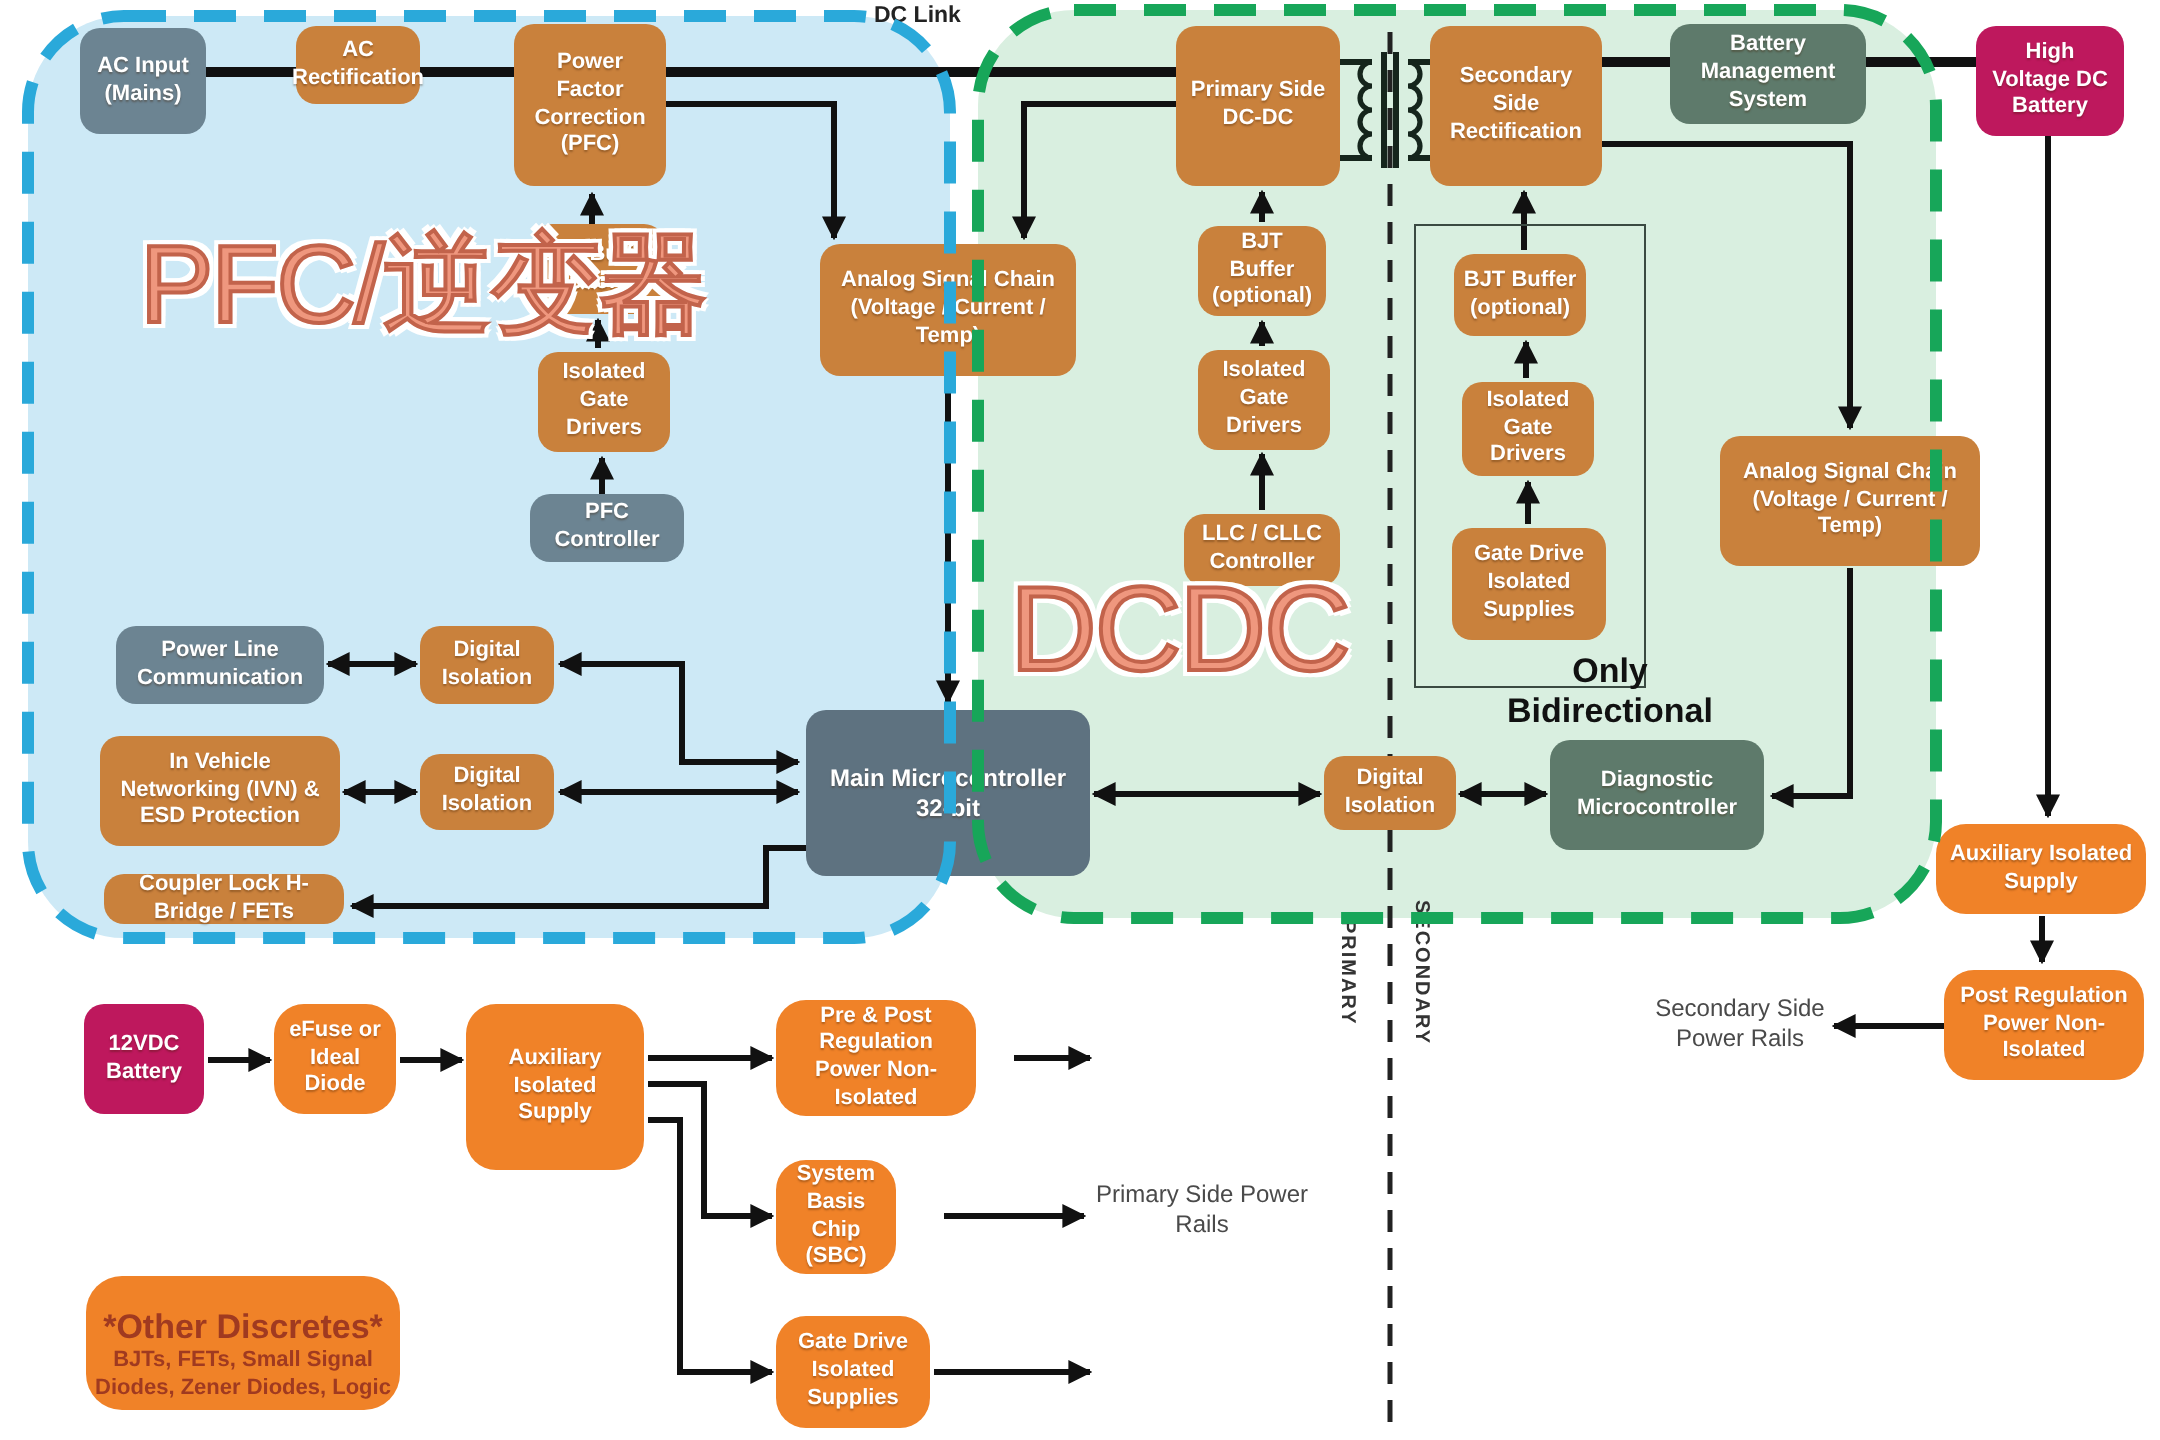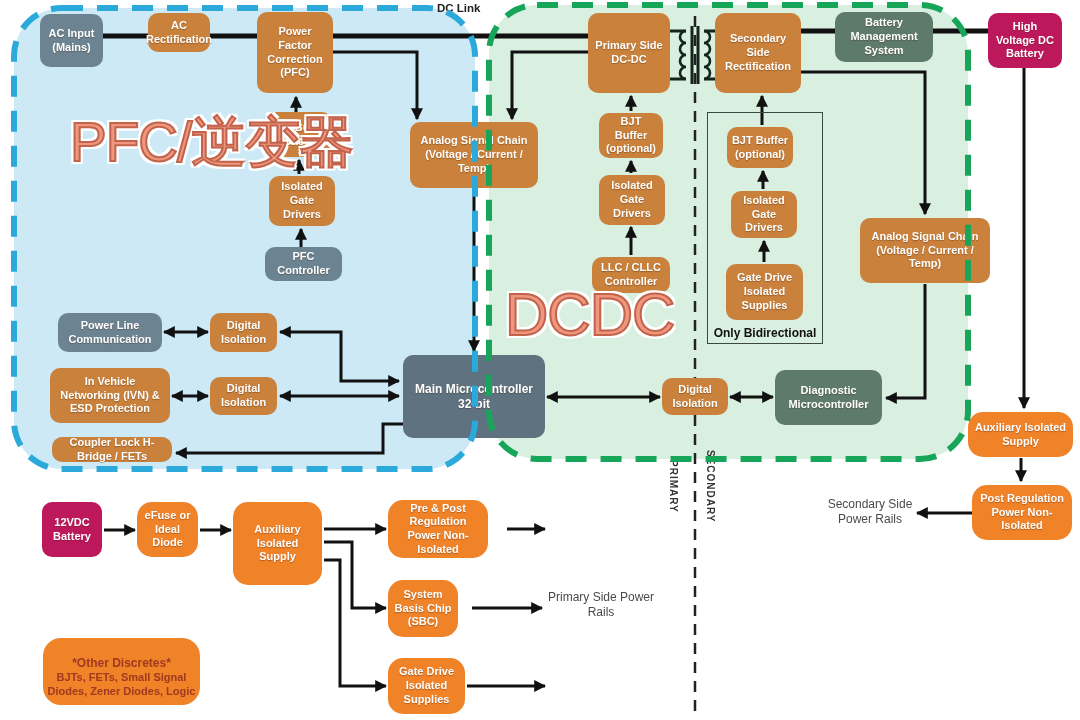--- a/index.html
+++ b/index.html
@@ -17,34 +17,34 @@
   }
   .orange{background:#c9813c;}
   .bright{background:#f08228;border-radius:15px;}
   .slate{background:#6c8492;}
   .mcu{background:#5e7280;font-size:12px;}
   .greengray{background:#5e7a6b;}
   .batgray{background:#be185d;}
   .thinrect{position:absolute;z-index:2;border:1.6px solid #3a4a42;background:transparent;box-sizing:border-box;}
   .plain-label{position:absolute;z-index:2;color:#4a4a4a;font-size:12px;text-align:center;line-height:1.25;}
   .dclink{position:absolute;z-index:2;color:#222;font-size:11.5px;font-weight:600;}
-  .onlybidir{position:absolute;z-index:2;color:#111;font-weight:bold;font-size:12px;text-align:center;}
+  .onlybidir{position:absolute;z-index:2;color:#111;font-weight:bold;font-size:17px;text-align:center;padding-left:40px;}
   .vertlabel{
     position:absolute;z-index:2;writing-mode:vertical-rl;color:#333;
     font-size:10px;font-weight:600;letter-spacing:1px;
   }
   .biglabel{
     position:absolute;z-index:5;font-weight:normal;color:#ef977e;
     -webkit-text-stroke:2px #c2634b;letter-spacing:-1px;
     text-shadow:3px 3px 0 #fff,-3px -3px 0 #fff,3px -3px 0 #fff,-3px 3px 0 #fff,
                 0 3px 0 #fff,0 -3px 0 #fff,3px 0 0 #fff,-3px 0 0 #fff;
     pointer-events:none;white-space:nowrap;
   }
   .discretes{flex-direction:column;color:#a03a20;text-shadow:none;border-radius:18px;}
-  .discretes .t1{font-size:12px;margin-top:12px;}
+  .discretes .t1{font-size:17px;margin-top:12px;}
   .discretes .t2{font-size:11px;}
 </style>
 </head>
 <body>
 
 <div id="canvas">
 
   <svg class="layer bg" width="1080" height="720">
     <rect x="14" y="8" width="461" height="461" rx="48" fill="#cde9f6"></rect>
     <rect x="489" y="5" width="479" height="454" rx="48" fill="#d9efe0"></rect>
@@ -147,21 +147,21 @@
   <div class="box orange" style="left:662px;top:378px;width:66px;height:37px">Digital Isolation</div>
   <div class="box greengray" style="left:775px;top:370px;width:107px;height:55px">Diagnostic Microcontroller</div>
 
   <div class="box bright" style="left:968px;top:412px;width:105px;height:45px">Auxiliary Isolated Supply</div>
   <div class="box bright" style="left:972px;top:485px;width:100px;height:55px">Post Regulation Power Non-Isolated</div>
 
   <div class="box batgray" style="left:42px;top:502px;width:60px;height:55px">12VDC Battery</div>
   <div class="box bright" style="left:137px;top:502px;width:61px;height:55px">eFuse or Ideal Diode</div>
   <div class="box bright" style="left:233px;top:502px;width:89px;height:83px">Auxiliary Isolated Supply</div>
   <div class="box bright" style="left:388px;top:500px;width:100px;height:58px">Pre &amp; Post Regulation Power Non-Isolated</div>
-  <div class="box bright" style="left:388px;top:580px;width:70px;height:57px">System Basis Chip (SBC)</div>
+  <div class="box bright" style="left:388px;top:580px;width:60px;height:57px">System Basis Chip (SBC)</div>
   <div class="box bright" style="left:388px;top:658px;width:77px;height:56px">Gate Drive Isolated Supplies</div>
 
   <div class="box bright discretes" style="left:43px;top:638px;width:157px;height:67px">
     <div class="t1">*Other Discretes*</div>
     <div class="t2">BJTs, FETs, Small Signal Diodes, Zener Diodes, Logic</div>
   </div>
 
   <div class="dclink" style="left:437px;top:2px">DC Link</div>
   <div class="plain-label" style="left:546px;top:590px;width:110px">Primary Side Power Rails</div>
   <div class="plain-label" style="left:822px;top:497px;width:96px">Secondary Side Power Rails</div>

